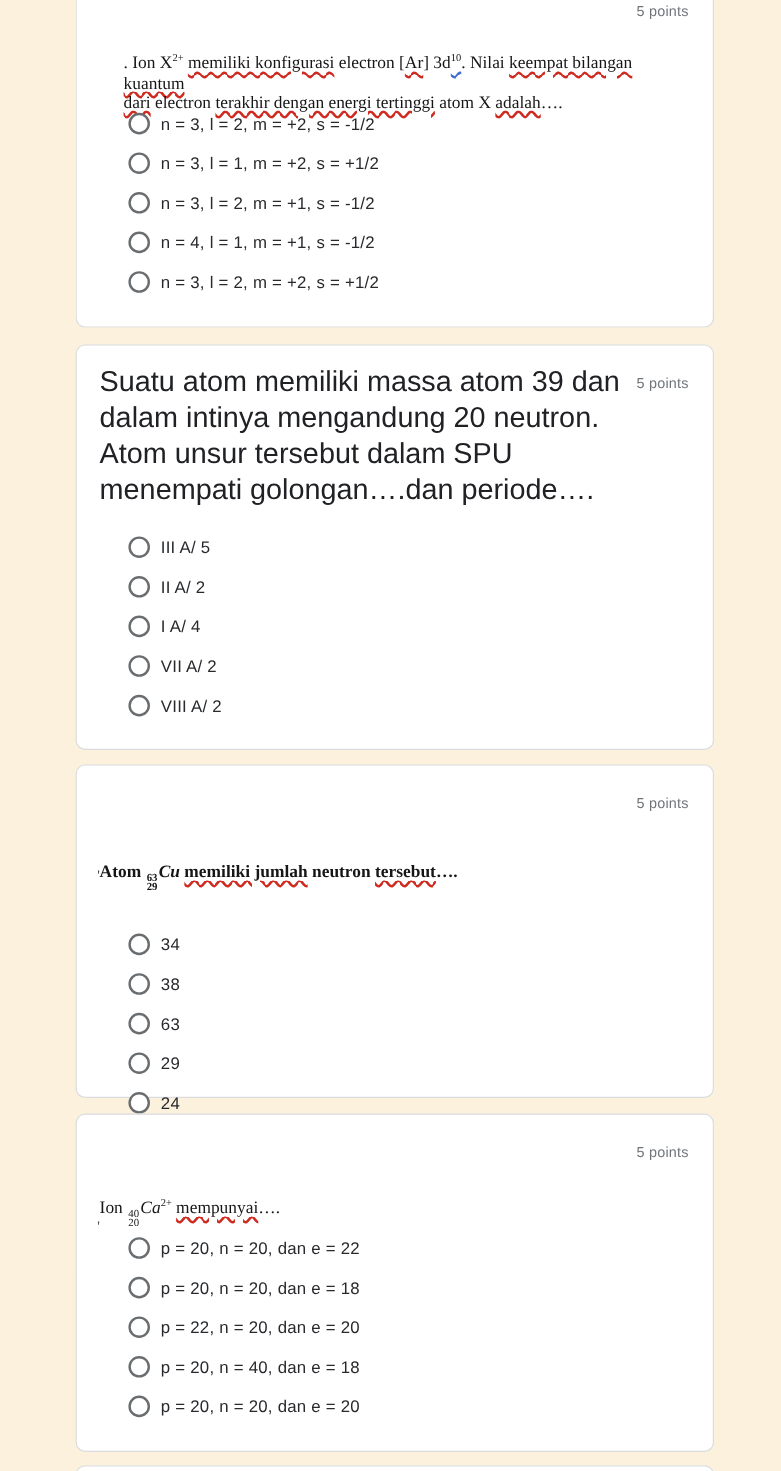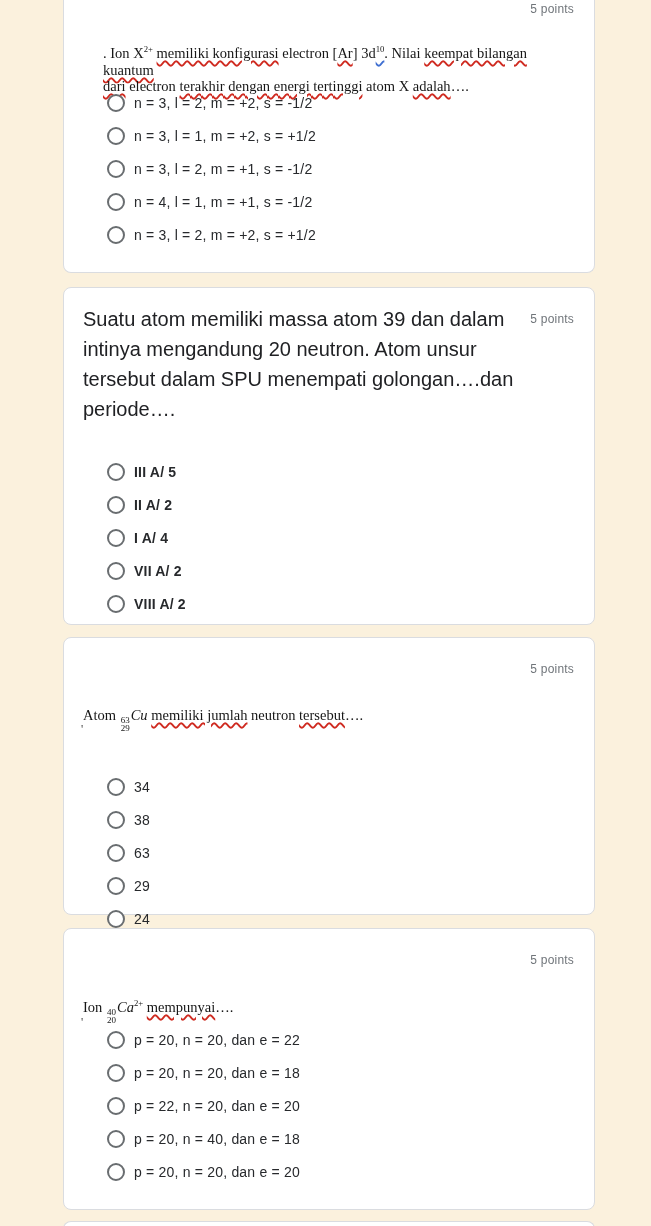--- a/index.html
+++ b/index.html
@@ -25,30 +25,30 @@
   .c5 { height:34px;  margin-top:11px; border-bottom:none; }
 
   .points {
     position:absolute; top:24px; right:20px;
     font-size:12px; color:#70757a; letter-spacing:0.2px;text-align:center;
   }
   .c1 .points { top:25px; }
 
   .q-sans {
     position:absolute; left:19px; top:16px; width:448px;
-    font-size:20px; line-height:30px; color:#202124; font-weight:400;
+    font-size:24px; line-height:30px; color:#202124; font-weight:400;
   }
 
   .q-serif {
     position:absolute; left:19px; right:18px;
     font-family:"Liberation Serif", serif;
     font-size:14.5px; line-height:16.5px; color:#161616;
   }
   .c1 .q-serif { top:68px;margin-left:20px; }
-  .c3 .q-serif { top:69px; }
+  .c3 .q-serif { top:81px;font-weight:bold; }
   .c4 .q-serif { top:70px; }
 
   .q-serif sup { font-size:60%; line-height:0; }
 
   .sp {
     text-decoration-line:underline;
     text-decoration-style:wavy;
     text-decoration-color:#cf2a20;
     text-decoration-thickness:1.5px;
     text-underline-offset:2px;
@@ -69,21 +69,21 @@
   .artifact {
     position:absolute; left:17px;
     font-family:"Liberation Serif", serif;
     font-size:12px; color:#444;
   }
   .c3 .artifact { top:84px; }
   .c4 .artifact { top:86px; }
 
   .opts { position:absolute; left:19px; right:20px; }
   .c1 .opts { top:116px; }
-  .c2 .opts { top:174px;font-weight:bold; }
+  .c2 .opts { top:158px; }
   .c3 .opts { top:111px;margin-top:28px; }
   .c4 .opts { top:101px; }
 
   .opt { display:flex; align-items:center; height:20px; margin-bottom:13px; cursor:pointer;padding-left:24px; }
   .radio {
     flex:0 0 auto;
     width:18px; height:18px;
     border:2px solid #696d70;
     border-radius:50%;
     background:#fff;

